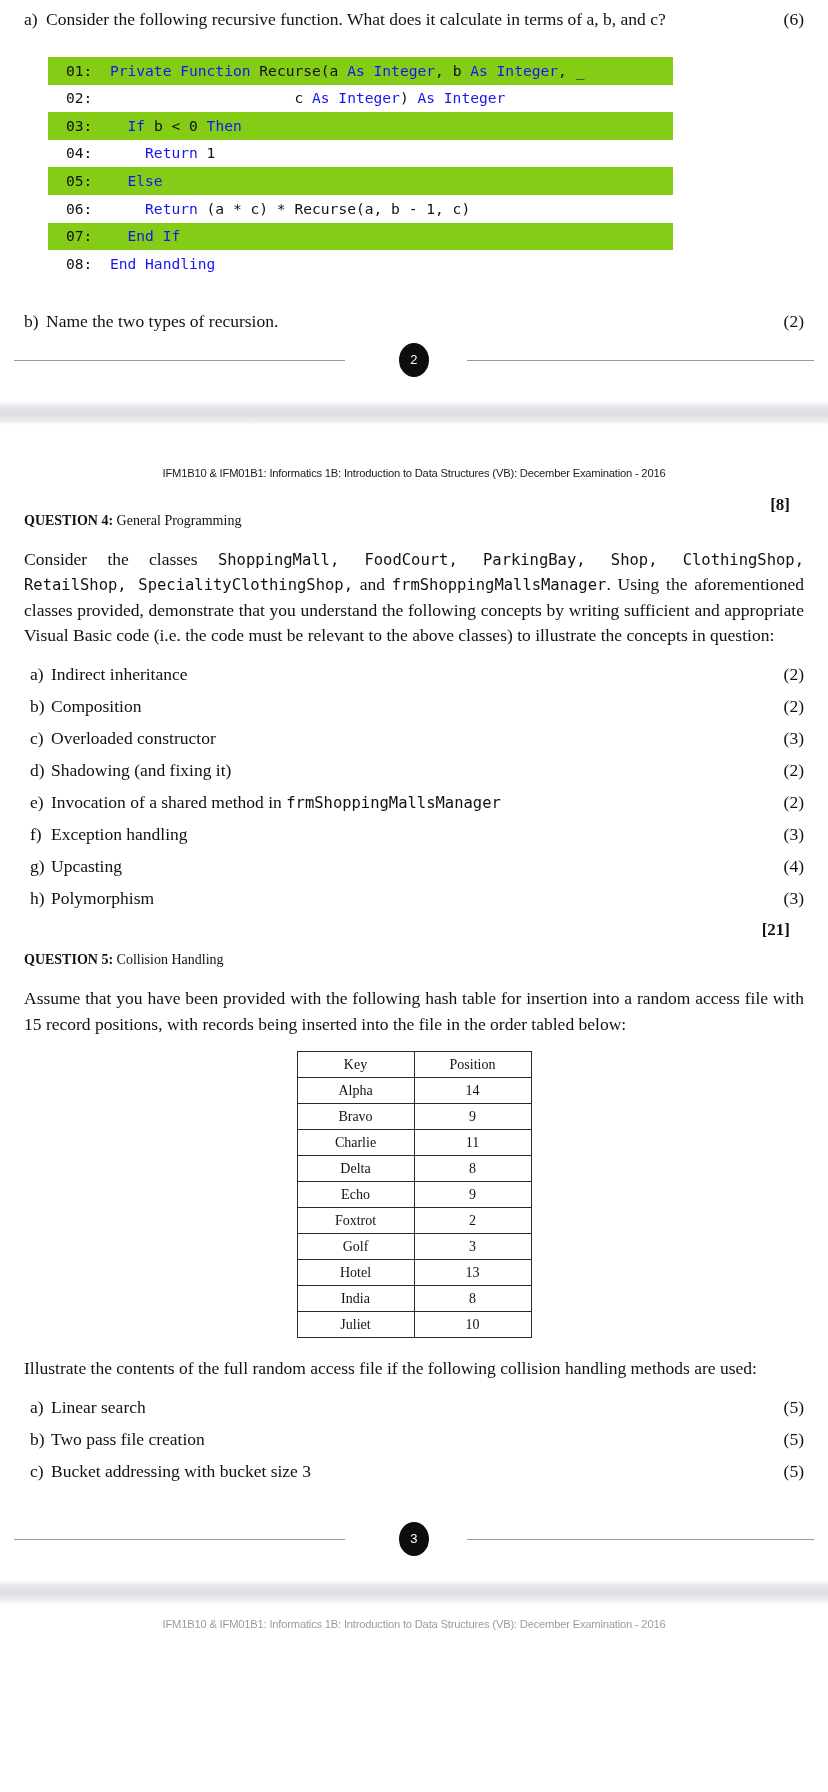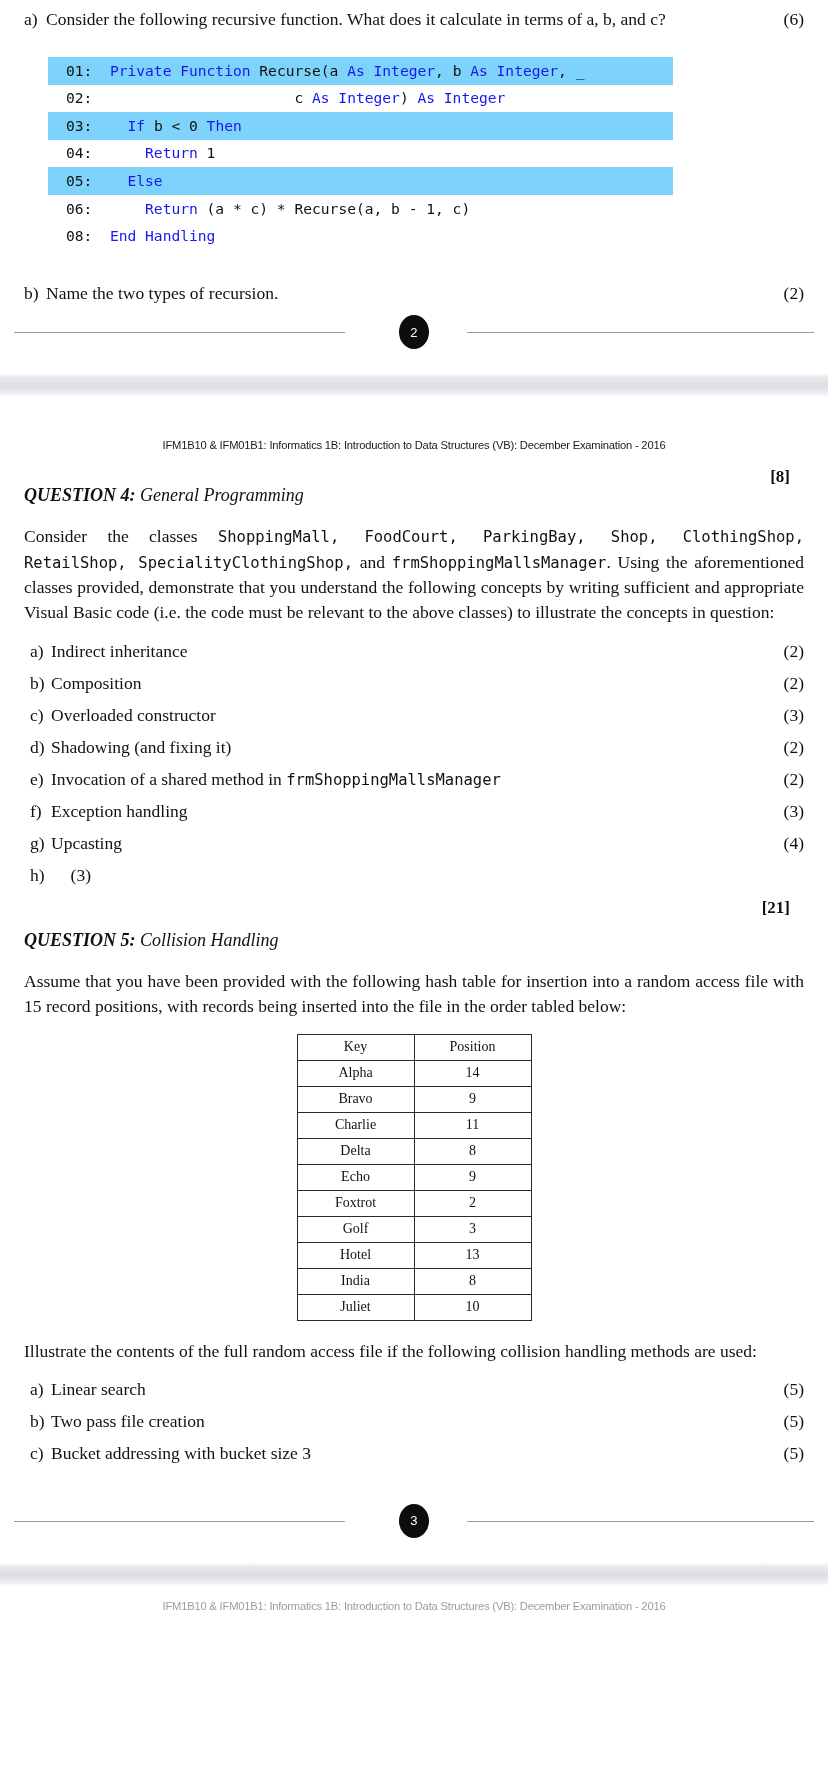--- a/index.html
+++ b/index.html
@@ -92,23 +92,22 @@
   }
 
   .bracket-marks {
     text-align: right;
     font-weight: bold;
     font-size: 17px;
     padding-right: 14px;
   }
 
   .question-heading {
-    font-size: 18px;
+    font-size: 14px;
     margin-top: 2px;
-    font-style: italic;
   }
   .question-heading .qnum {
     font-weight: bold;
   }
 
   .para {
     font-size: 17.5px;
     line-height: 1.45;
     text-align: justify;
     margin-top: 18px;
@@ -135,21 +134,21 @@
     width: 625px;
     font-family: "DejaVu Sans Mono", monospace;
     font-size: 14.6px;
     line-height: 1;
   }
   .code .row {
     padding: 6.5px 0 6.5px 18px;
     white-space: pre;
     color: #111111;
   }
-  .code .row.alt { background: #7dd3fc; }
+  .code .row.alt { background: #84cc16; }
   .kw { color: #1816f0; }
 
   
   .hash-wrap {
     display: flex;
     justify-content: center;
     margin-top: 14px;
   }
   table.hash {
     border-collapse: collapse;
@@ -184,20 +183,21 @@
     <span class="marks">(6)</span>
   </div>
 
   <div class="code" id="code-listing">
       <div class="row alt"><span>01:</span><span>  </span><span class="kw">Private Function </span><span>Recurse(a </span><span class="kw">As Integer</span><span>, b </span><span class="kw">As Integer</span><span>, _</span></div>
       <div class="row"><span>02:</span><span>                       c </span><span class="kw">As Integer</span><span>) </span><span class="kw">As Integer</span></div>
       <div class="row alt"><span>03:</span><span>    </span><span class="kw">If</span><span> b &lt; 0 </span><span class="kw">Then</span></div>
       <div class="row"><span>04:</span><span>      </span><span class="kw">Return</span><span> 1</span></div>
       <div class="row alt"><span>05:</span><span>    </span><span class="kw">Else</span></div>
       <div class="row"><span>06:</span><span>      </span><span class="kw">Return</span><span> (a * c) * Recurse(a, b - 1, c)</span></div>
+      <div class="row alt"><span>07:</span><span>    </span><span class="kw">End If</span></div>
       <div class="row"><span>08:</span><span>  </span><span class="kw">End Handling</span></div>
     </div>
 
   <div class="q-line" style="margin-top:32px;">
     <span class="label">b)</span>
     <span class="body">Name the two types of recursion.</span>
     <span class="marks">(2)</span>
   </div>
 </div>
 
@@ -254,20 +254,21 @@
         <span class="txt"><span>Exception handling</span></span>
         <span class="mk">(3)</span>
       </div>
       <div class="sub-item">
         <span class="lbl">g)</span>
         <span class="txt"><span>Upcasting</span></span>
         <span class="mk">(4)</span>
       </div>
       <div class="sub-item">
         <span class="lbl">h)</span>
+        <span class="txt"><span>Polymorphism</span></span>
         <span class="mk">(3)</span>
       </div>
     </div>
 
   <div class="bracket-marks" style="margin-top:6px;">[21]</div>
 
   <div class="question-heading" style="margin-top:12px;">
     <span class="qnum">QUESTION 5:</span>
     <span>Collision Handling</span>
   </div>

